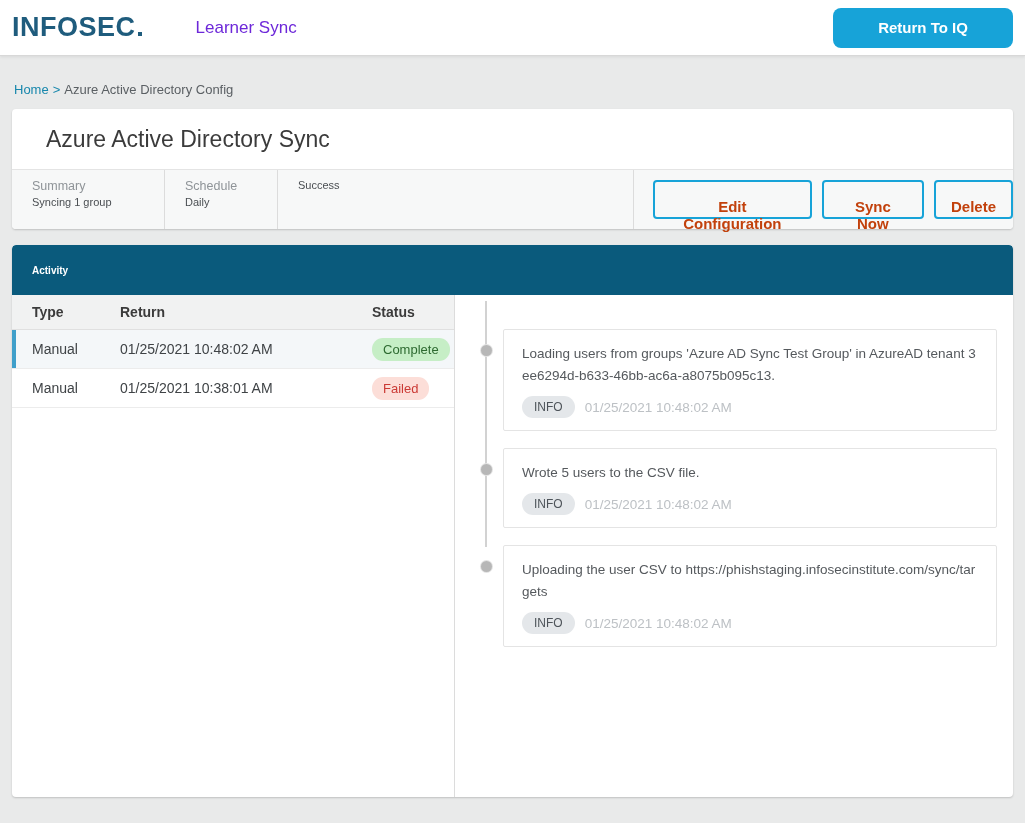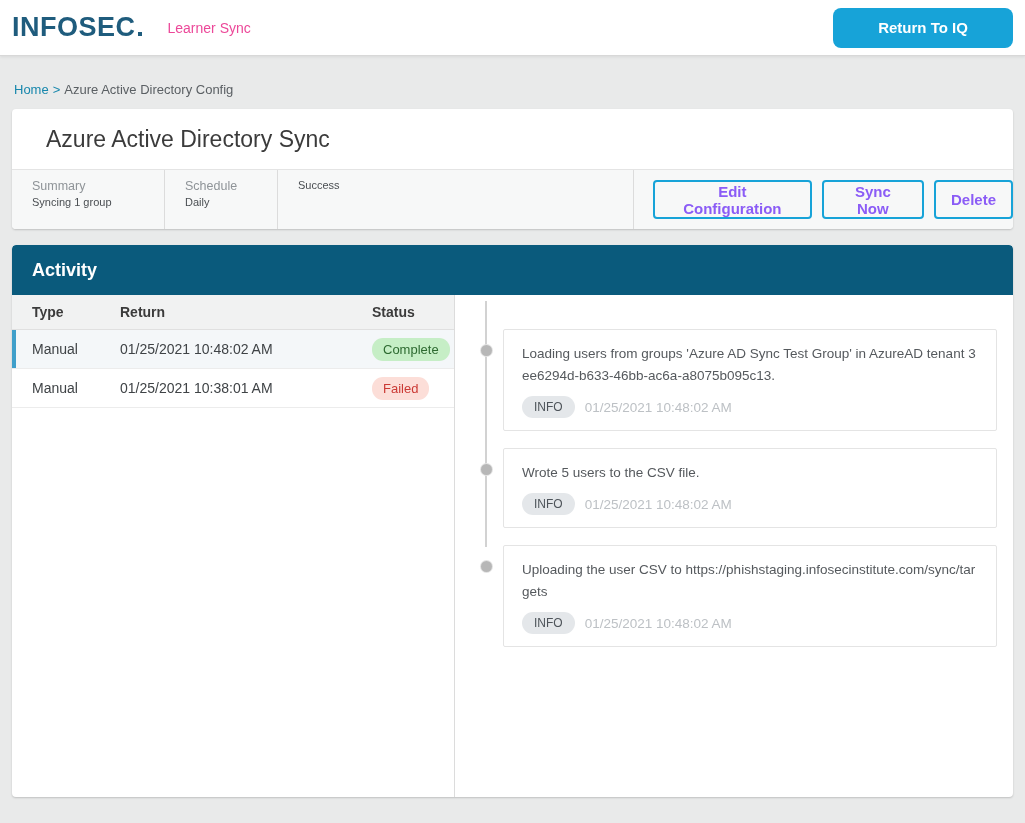--- a/index.html
+++ b/index.html
@@ -15,39 +15,40 @@
   .app-header {
     height: 56px;
     background: #ffffff;
     border-bottom: 1px solid #d8d8d8;
     box-shadow: 0 1px 3px rgba(0,0,0,.08);
     display: flex;
     align-items: center;
     padding: 0 12px;
     position: relative;
     z-index: 5;
+    gap: 28px;
   }
   .logo {
     font-size: 27px;
     font-weight: bold;
     letter-spacing: .5px;
     color: #1f5c7d;
     display: flex;
     align-items: baseline;
   }
   .logo-dot {
     width: 4px; height: 4px;
     background: #1f5c7d;
     margin-left: 2px;
     display: inline-block;
   }
   .app-title {
     margin-left: 26px;
-    font-size: 14px;
-    color: #ec4899;
+    font-size: 17px;
+    color: #6d28d9;
   }
   .return-btn {
     margin-left: auto;
     width: 180px;
     height: 40px;
     background: #17a3d8;
     color: #ffffff;
     font-family: "Liberation Sans", sans-serif;
     font-size: 15px;
     font-weight: bold;
@@ -102,44 +103,44 @@
     flex: 1;
     border-left: 1px solid #dcdcdc;
     display: flex;
     align-items: center;
     padding-left: 19px;
     gap: 10px;
   }
   .outline-btn {
     background: transparent;
     border: 2px solid #17a3d8;
-    color: #8b5cf6;
+    color: #c2410c;
     font-family: "Liberation Sans", sans-serif;
     font-size: 15px;
     font-weight: bold;
     border-radius: 4px;
     height: 39px;
-    padding: 0 15px;
+    padding: 16px 15px;
     cursor: pointer;
     text-align: center;
   }
 
   
   .activity-card {
     margin-top: 16px;
     height: 552px;
     overflow: hidden;
     display: flex;
     flex-direction: column;
   }
   .activity-header {
     height: 50px;
     background: #0a5a7c;
     color: #ffffff;
-    font-size: 18px;
+    font-size: 10px;
     font-weight: bold;
     display: flex;
     align-items: center;
     padding: 0 20px;
     border-radius: 4px 4px 0 0;
   }
   .activity-body {
     flex: 1;
     display: flex;
     min-height: 0;

